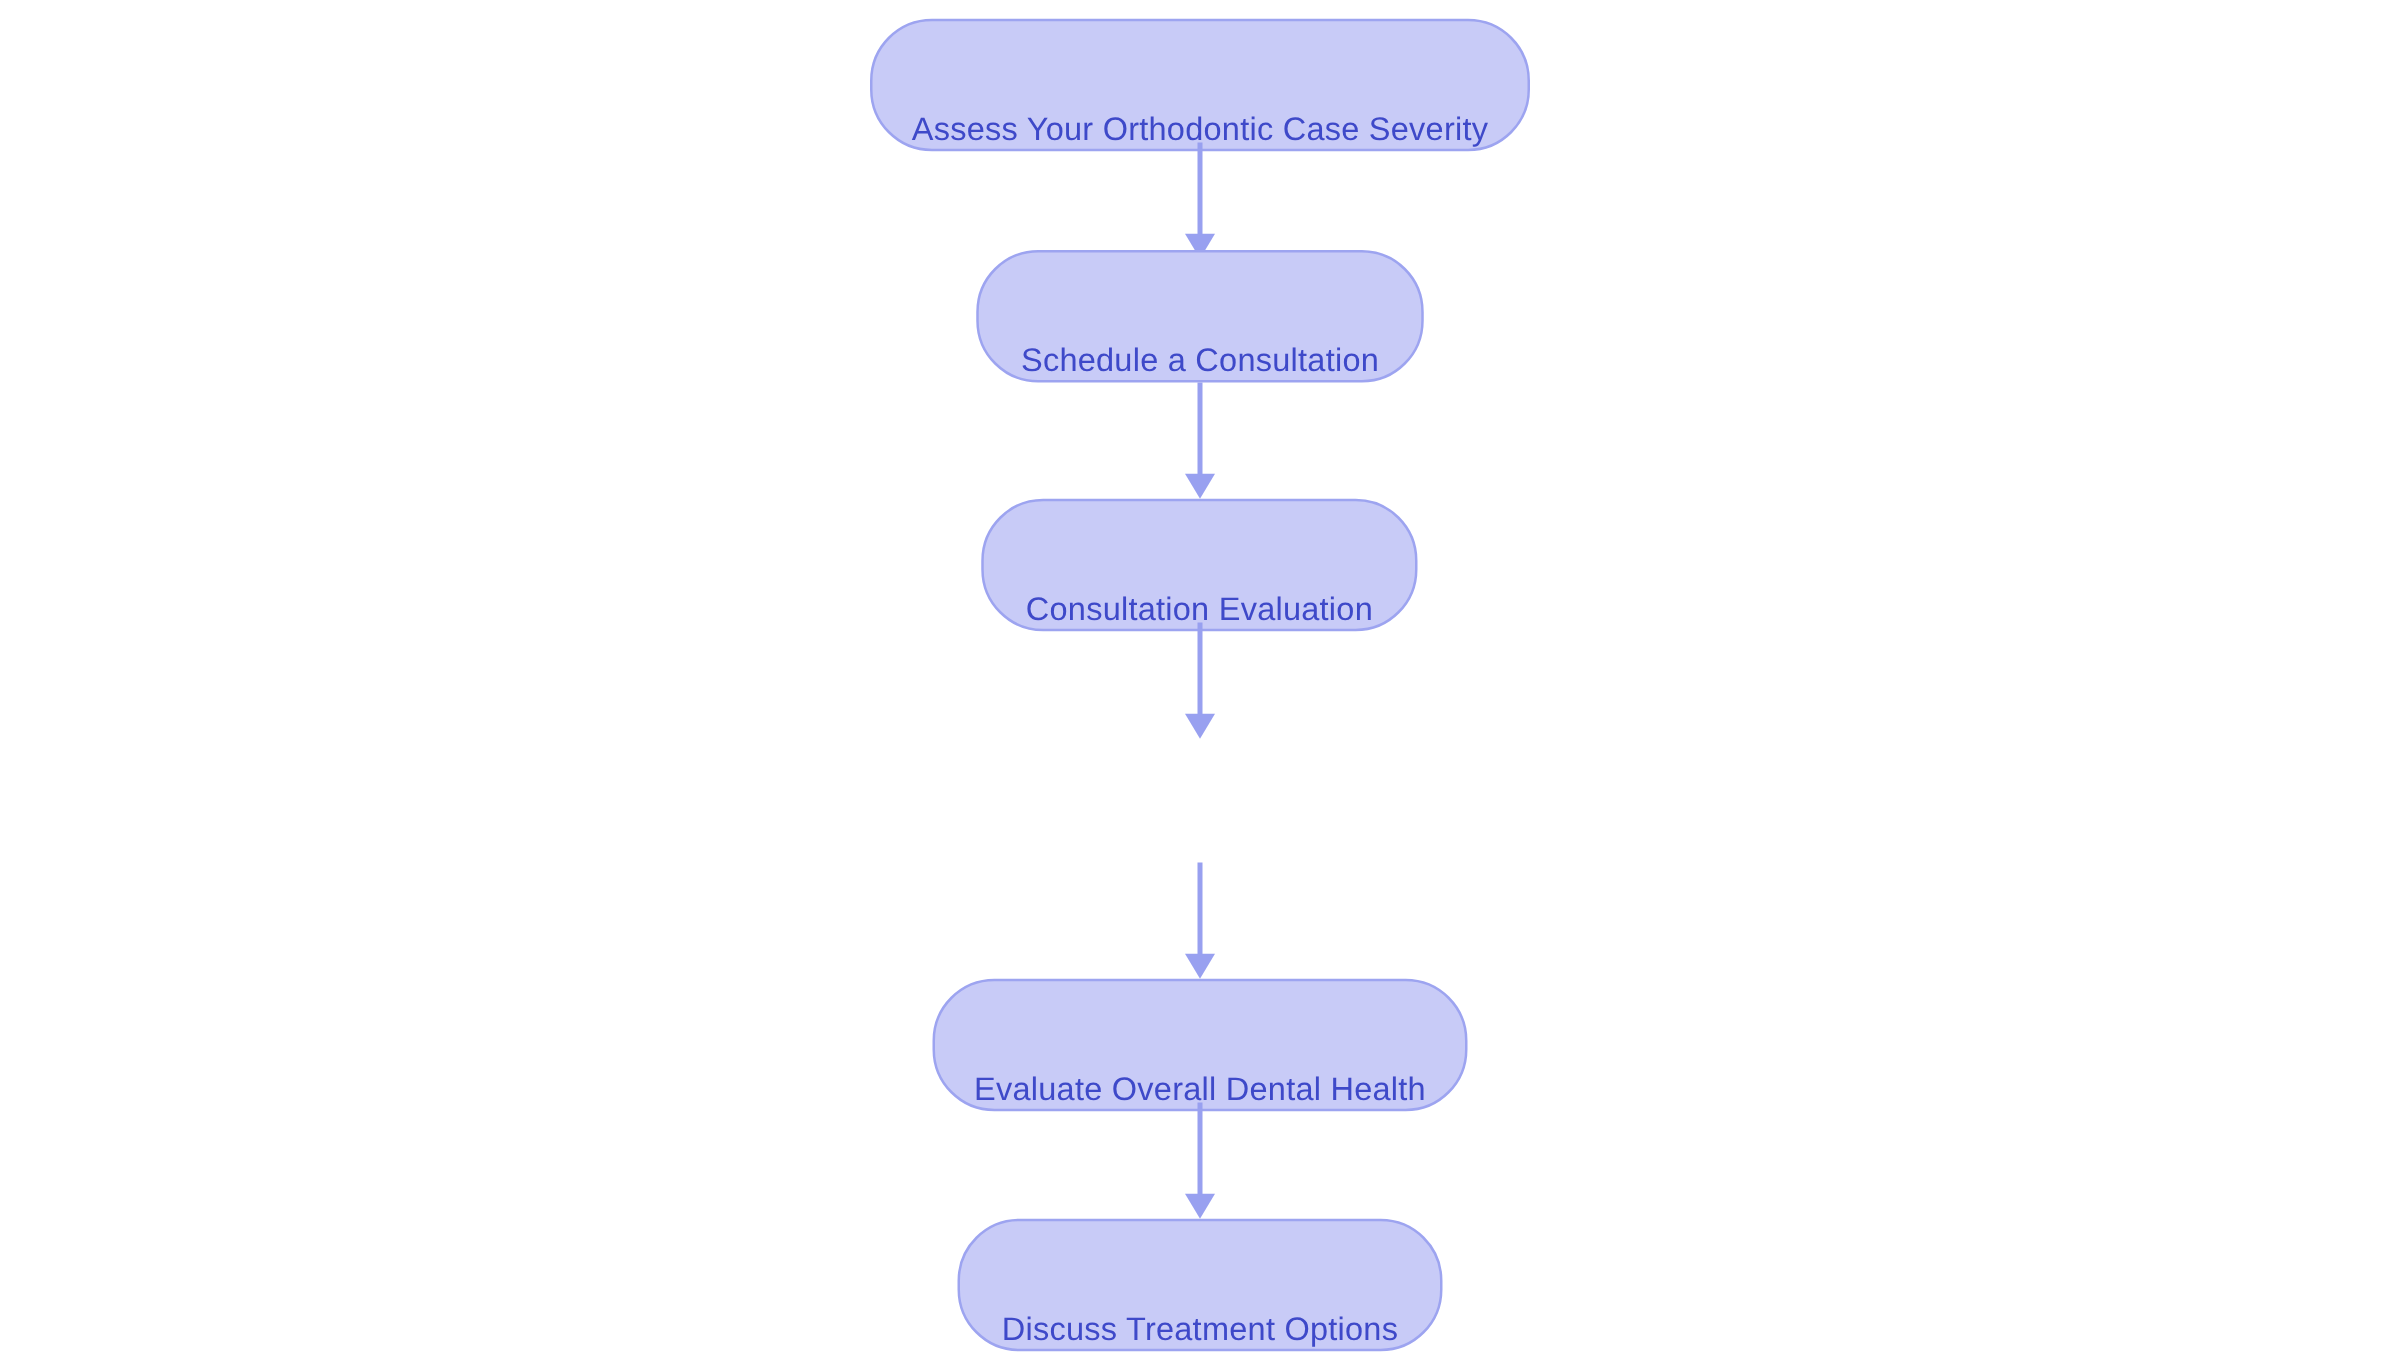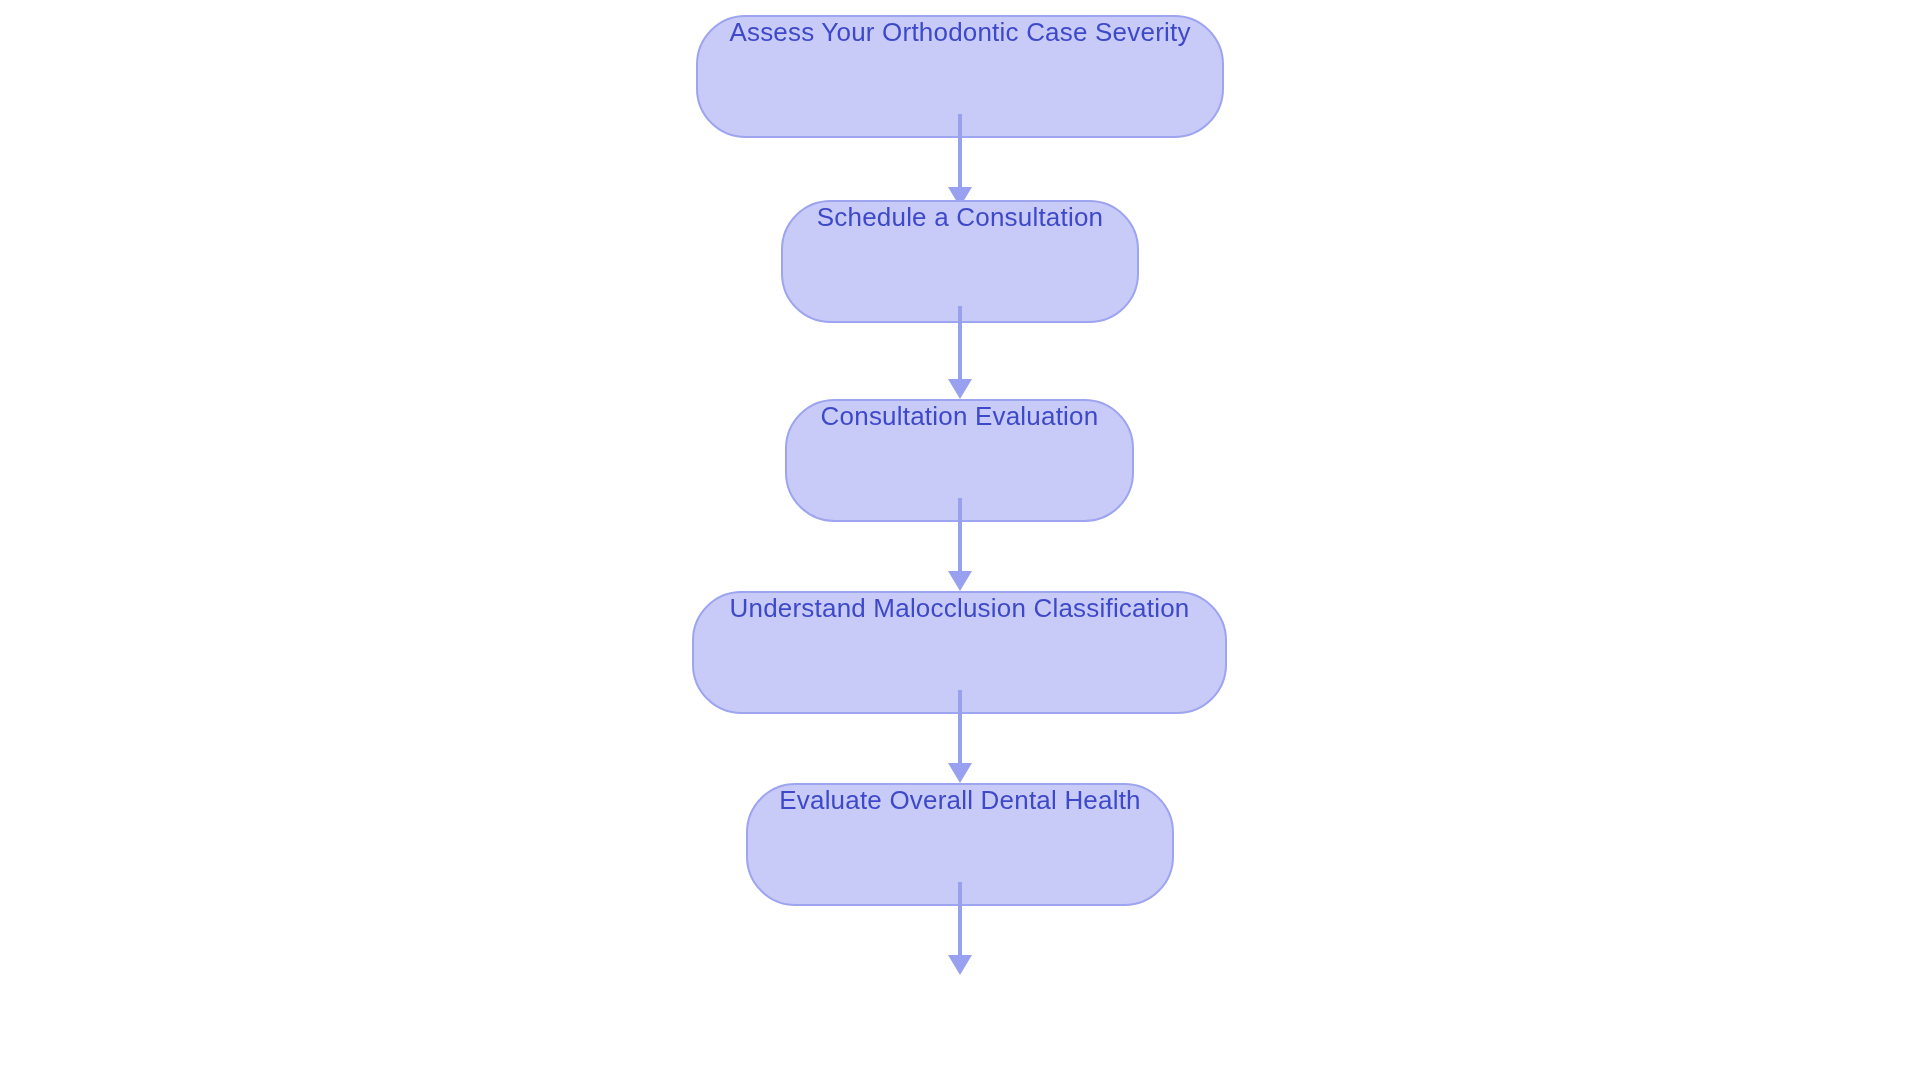--- a/index.html
+++ b/index.html
@@ -18,26 +18,26 @@
   }
   .canvas {
     position: relative;
     width: 1920px;
     height: 1083px;
     background: var(--background);
     overflow: hidden;
   }
   .node {
     position: absolute;
-    height: 123px;
+    height: 106px;
     border-radius: 49.5px;
     background: var(--node-fill);
     border: 2px solid var(--node-border);
     display: flex;
-    align-items: flex-start;
+    align-items: flex-end;
     justify-content: center;
   }
   .node .label {
     color: var(--node-text);
     font-size: 26px;
     font-weight: 400;
     letter-spacing: 0.2px;
     white-space: nowrap;
     text-align: center;
   }
@@ -104,32 +104,32 @@
 
   <div class="node n3">
     <span class="label">Consultation Evaluation</span>
   </div>
 
   <div class="arrow a3">
     <div class="shaft"></div>
     <div class="head"></div>
   </div>
 
-  <div class="node n4">
-    <span class="label">Understand Malocclusion Classification</span>
-  </div>
 
   <div class="arrow a4">
     <div class="shaft"></div>
     <div class="head"></div>
   </div>
 
   <div class="node n5">
     <span class="label">Evaluate Overall Dental Health</span>
   </div>
 
   <div class="arrow a5">
     <div class="shaft"></div>
     <div class="head"></div>
   </div>
 
+  <div class="node n6">
+    <span class="label">Discuss Treatment Options</span>
+  </div>
 
 </div>
 
 </body></html>

